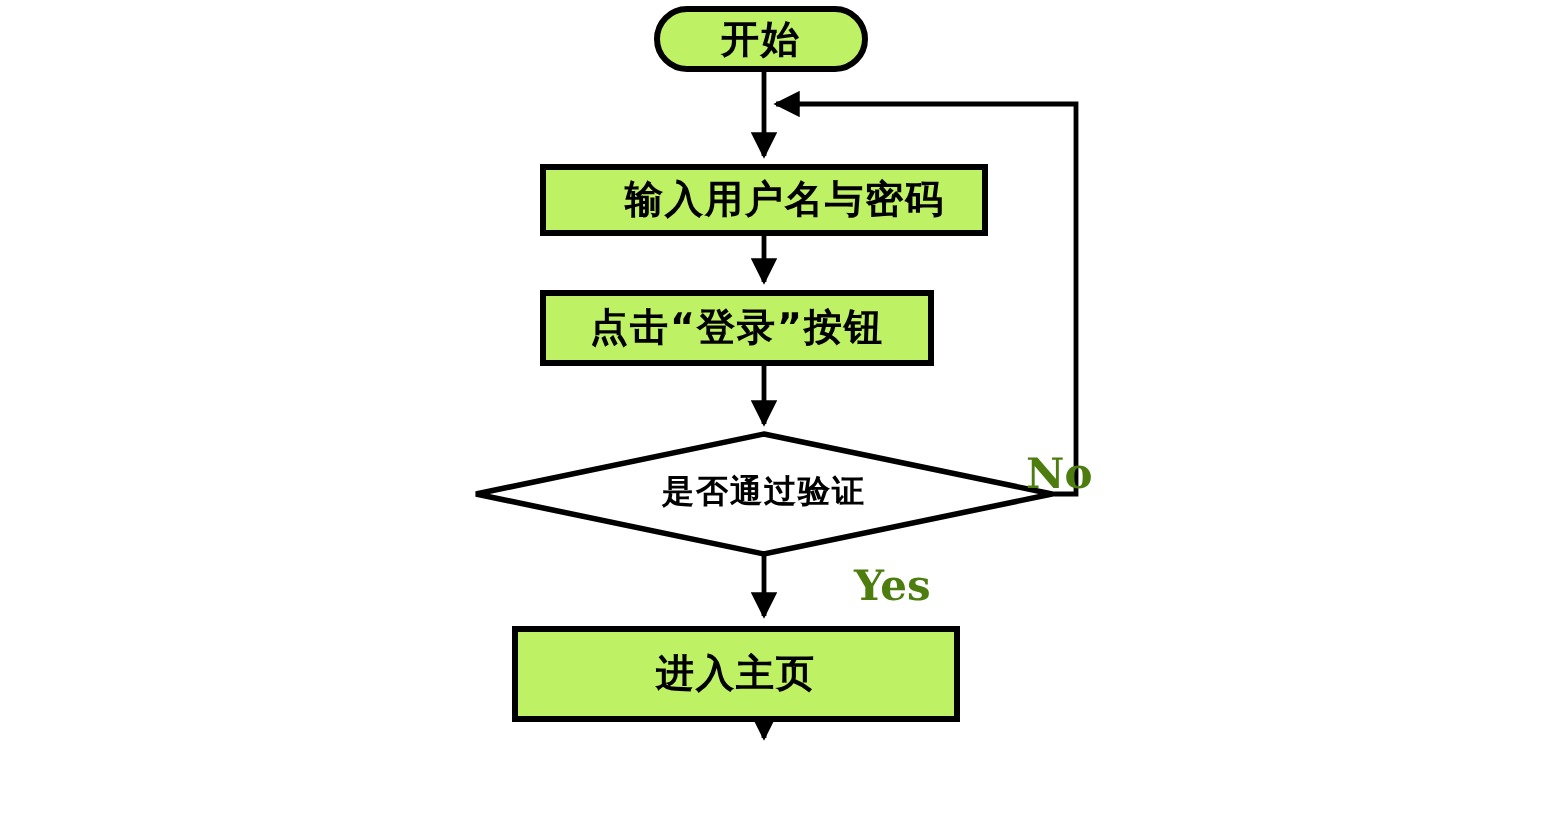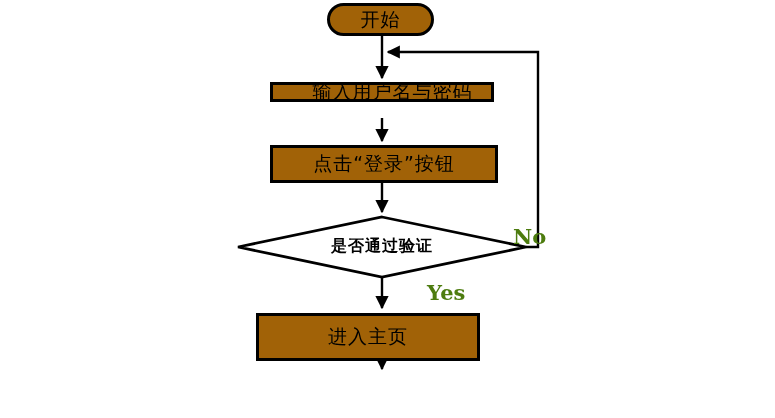--- a/index.html
+++ b/index.html
@@ -19,34 +19,34 @@
     position: absolute;
     left: 0;
     top: 0;
     width: 775px;
     height: 418px;
   }
   .node {
     position: absolute;
     box-sizing: border-box;
     border: 3px solid #000000;
-    background: #a16207;
+    background: #bef264;
     display: flex;
     align-items: center;
     justify-content: center;
-    font-weight: normal;
+    font-weight: bold;
     font-size: 19px;
     color: #000000;
     letter-spacing: 1px;
     white-space: nowrap;
   }
   .terminator { border-radius: 18px; }
   .node-start  { left: 327px; top: 3px;   width: 107px; height: 33px; }
-  .node-input  { left: 270px; top: 82px;  width: 224px; height: 20px; padding-left: 21px; }
-  .node-click  { left: 270px; top: 145px; width: 228px; height: 38px; }
+  .node-input  { left: 270px; top: 82px;  width: 224px; height: 36px; padding-left: 21px; }
+  .node-click  { left: 270px; top: 145px; width: 197px; height: 38px; }
   .node-home   { left: 256px; top: 313px; width: 224px; height: 48px; }
   .node-end    { left: 327px; top: 374px; width: 110px; height: 36px; }
   .diamond-label {
     position: absolute;
     left: 272px;
     top: 236px;
     width: 220px;
     text-align: center;
     font-weight: bold;
     font-size: 16px;

